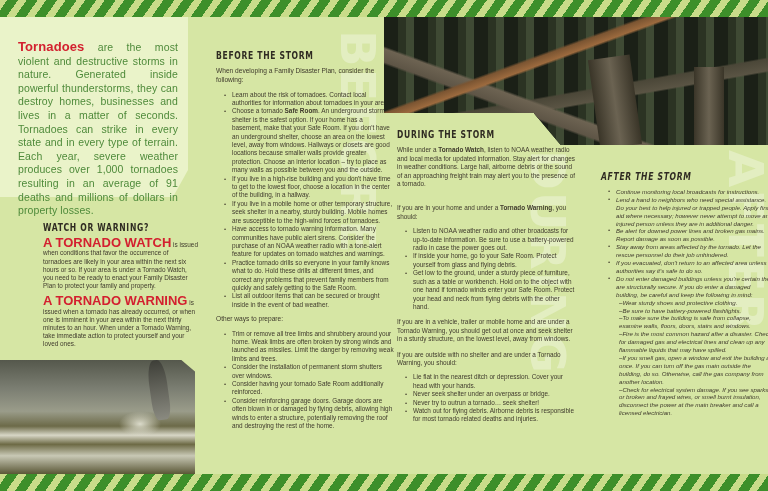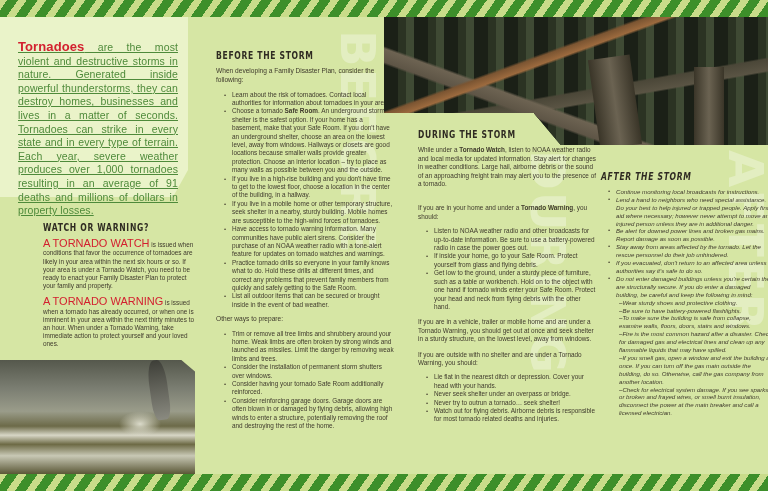--- a/index.html
+++ b/index.html
@@ -19,37 +19,37 @@
 
   
   .intro-box {
     position: absolute; left: 0; top: 17px; width: 188px; height: 180px;
     background: #eaf3c9;
     clip-path: polygon(0 0, 100% 0, 100% 85%, 92% 100%, 0 100%);
   }
   .intro {
     position: absolute; left: 18px; top: 40px; width: 160px;
     font-size: 10.5px; line-height: 13.6px; color: #4e8a3a;
-    text-align: justify; letter-spacing: 0.1px; text-decoration: underline;
+    text-align: justify; letter-spacing: 0.1px;
   }
   .intro .lead { color: #d3202f; font-weight: bold; font-size: 13px; }
 
   .heading {
     font-family: "DejaVu Sans Condensed", "DejaVu Sans", sans-serif;
     font-weight: bold; font-size: 10px; letter-spacing: 0.8px;
     color: #2f2b22; text-transform: uppercase;
     transform: scaleX(0.85); transform-origin: left;
   }
 
   .watch {
     position: absolute; left: 43px; top: 224px; width: 155px;
     font-size: 6.4px; line-height: 8.2px; color: #3f3a2c;
   }
   .watch p { margin-top: 7px; }
-  .watch .red { color: #d3202f; font-weight: normal; font-size: 11px; }
+  .watch .red { color: #d3202f; font-weight: bold; font-size: 13px; }
 
   .ocean-photo {
     position: absolute; left: 0; top: 360px; width: 195px; height: 114px;
     background:
       radial-gradient(ellipse 30px 18px at 140px 64px, rgba(230,230,215,0.9), transparent 70%),
       linear-gradient(180deg, #55584c 0%, #7b7e72 25%, #9a9c8a 45%, #6c6a48 58%, #d7d6c6 66%, #6d6a45 74%, #c8c8b5 84%, #5a5736 100%);
     clip-path: polygon(0 0, 93% 0, 100% 10%, 100% 100%, 0 100%);
   }
   .funnel {
     position: absolute; left: 150px; top: 0; width: 18px; height: 60px;
@@ -88,21 +88,21 @@
       linear-gradient(170deg, transparent 55%, #4b4738 56%, #5a5444 62%, transparent 63%),
       repeating-linear-gradient(90deg, #1b2017 0 14px, #2b3323 14px 22px, #3f4a34 22px 30px),
       #22291c;
     clip-path: polygon(0 0, 100% 0, 100% 100%, 46% 100%, 39% 75%, 0 75%);
   }
   .forest-photo .trunk {
     position: absolute; background: linear-gradient(90deg,#3a3528,#6b6352,#3a3528);
   }
 
   .during {
-    position: absolute; left: 418px; top: 131px; width: 178px;
+    position: absolute; left: 397px; top: 131px; width: 178px;
     font-size: 6.4px; line-height: 8.4px;
   }
   .during p { margin-top: 7px; }
   .during p.gap { margin-top: 16px; }
 
   .after {
     position: absolute; left: 601px; top: 173px; width: 172px;
     font-size: 6.1px; line-height: 7.9px; font-style: italic;
   }
   .after ul.bul { margin-top: 7px; padding-left: 10px; }

